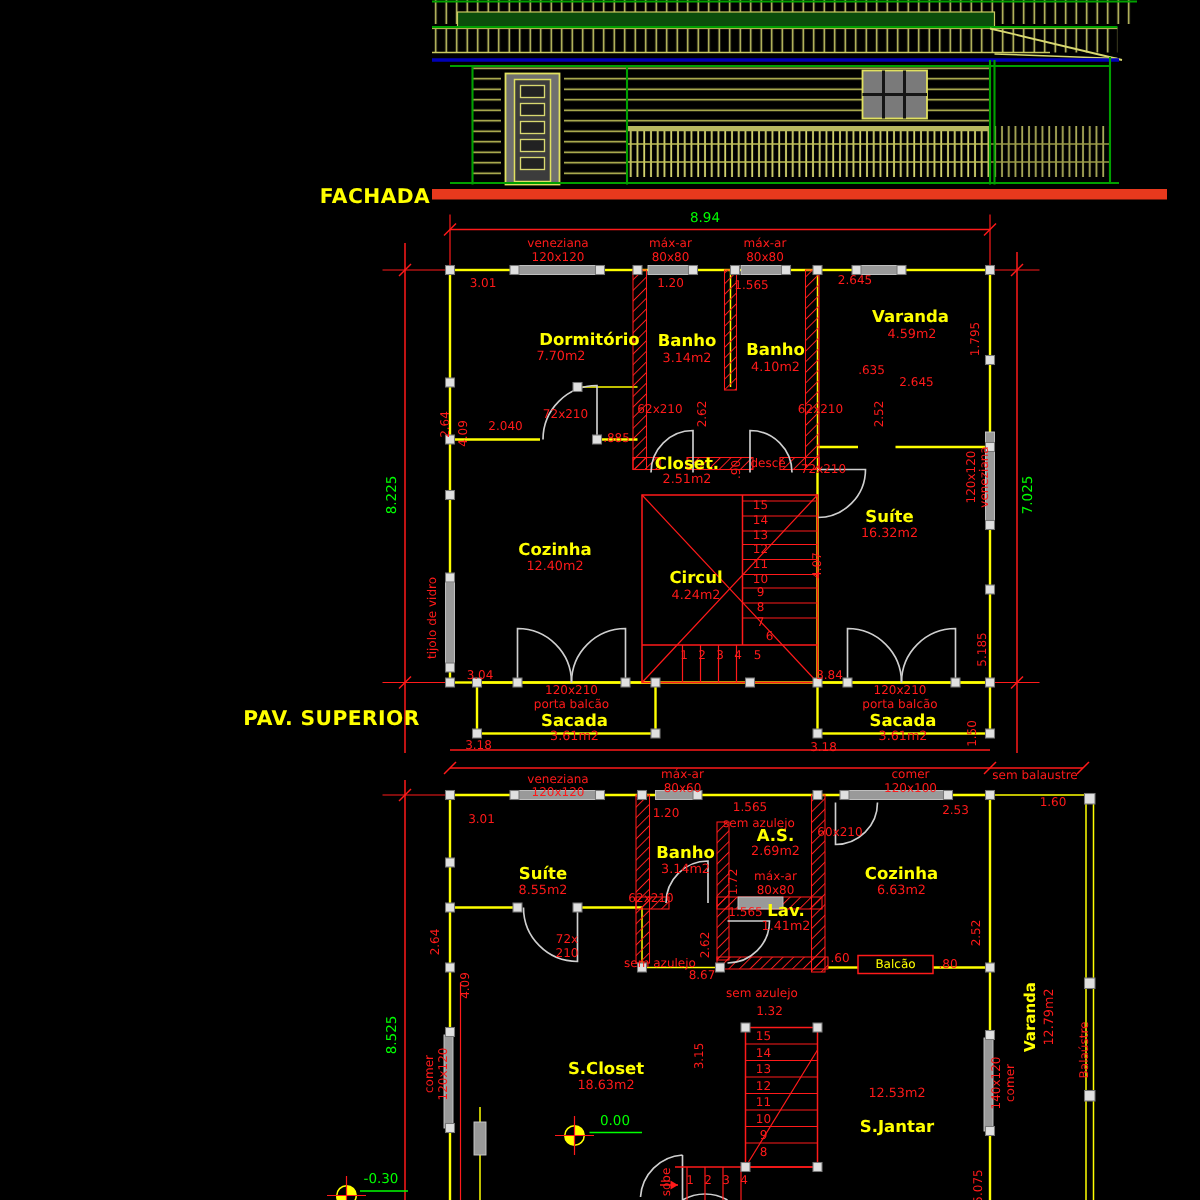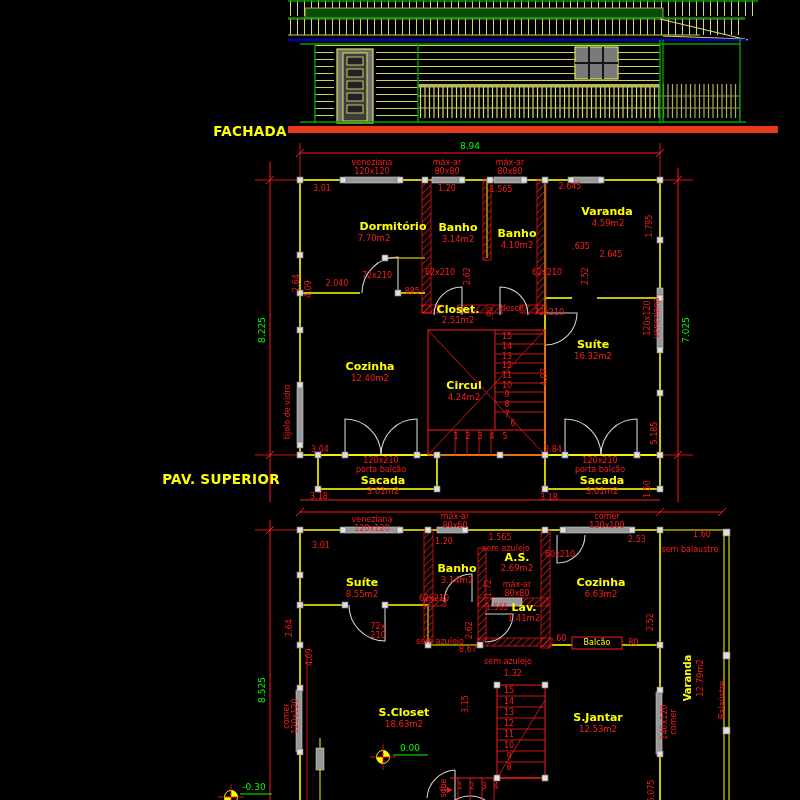--- a/index.html
+++ b/index.html
@@ -411,21 +411,21 @@
 <div class="lb sn" style="left:480px;top:437px">3</div>
 <div class="lb sn" style="left:492px;top:437px">4</div>
 <div class="lb sn" style="left:505px;top:437px">5</div>
 
 <div class="lb" style="left:372px;top:524px">veneziana
 120x120</div>
 <div class="lb" style="left:455px;top:521px">máx-ar
 80x60</div>
 <div class="lb" style="left:607px;top:521px">comer
 120x100</div>
-<div class="lb" style="left:690px;top:550px">sem balaustre</div>
+<div class="lb" style="left:690px;top:517px">sem balaustre</div>
 <div class="lb" style="left:702px;top:535px">1.60</div>
 
 <div class="lb" style="left:321px;top:546px">3.01</div>
 <div class="lb" style="left:444px;top:542px">1.20</div>
 <div class="lb" style="left:500px;top:538px">1.565</div>
 <div class="lb" style="left:637px;top:540px">2.53</div>
 <div class="lb" style="left:506px;top:549px">sem azulejo</div>
 <div class="lb" style="left:560px;top:555px">60x210</div>
 <div class="lb" style="left:517px;top:589px">máx-ar
 80x80</div>
@@ -462,21 +462,21 @@
 <div class="lb rm" style="left:457px;top:569px">Banho</div>
 <div class="lb ar" style="left:457px;top:581px">3.14m2</div>
 <div class="lb rm" style="left:517px;top:558px">A.S.</div>
 <div class="lb ar" style="left:517px;top:569px">2.69m2</div>
 <div class="lb rm" style="left:524px;top:608px">Lav.</div>
 <div class="lb ar" style="left:524px;top:619px">1.41m2</div>
 <div class="lb rm" style="left:601px;top:583px">Cozinha</div>
 <div class="lb ar" style="left:601px;top:595px">6.63m2</div>
 <div class="lb rm" style="left:404px;top:713px">S.Closet</div>
 <div class="lb ar" style="left:404px;top:725px">18.63m2</div>
-<div class="lb rm" style="left:598px;top:718px">S.Jantar</div>
+<div class="lb rm" style="left:598px;top:752px">S.Jantar</div>
 <div class="lb ar" style="left:598px;top:730px">12.53m2</div>
 <div class="lb v rm2" style="left:688px;top:678px">Varanda</div>
 <div class="lb v ar" style="left:701px;top:678px">12.79m2</div>
 
 <div class="lb sn" style="left:509px;top:691px">15</div>
 <div class="lb sn" style="left:509px;top:702px">14</div>
 <div class="lb sn" style="left:509px;top:713px">13</div>
 <div class="lb sn" style="left:509px;top:724px">12</div>
 <div class="lb sn" style="left:509px;top:735px">11</div>
 <div class="lb sn" style="left:509px;top:746px">10</div>

